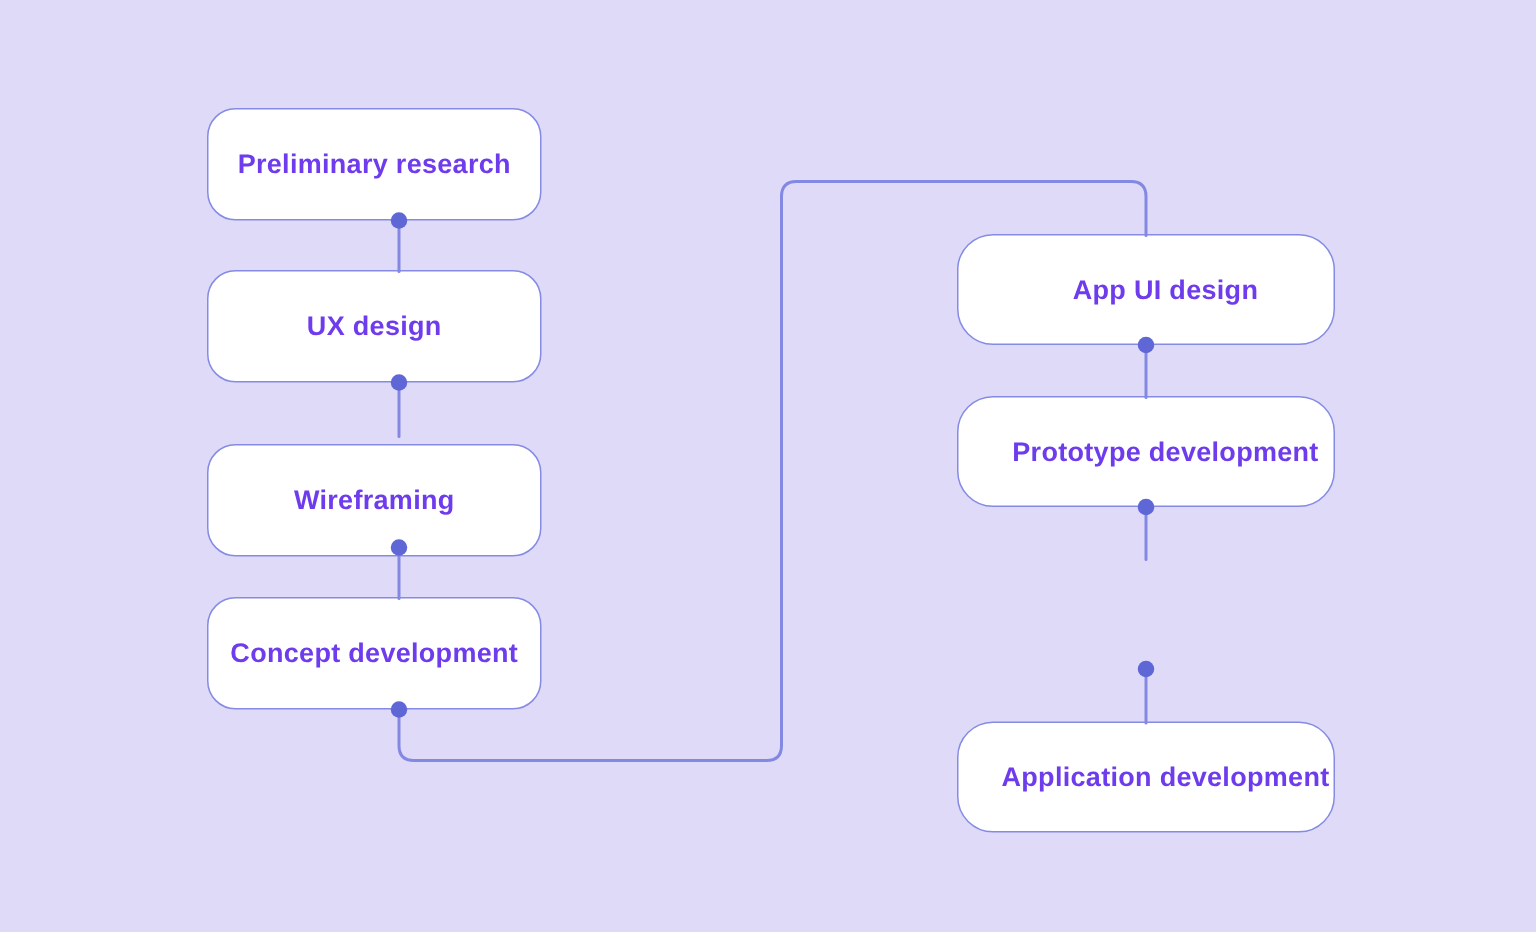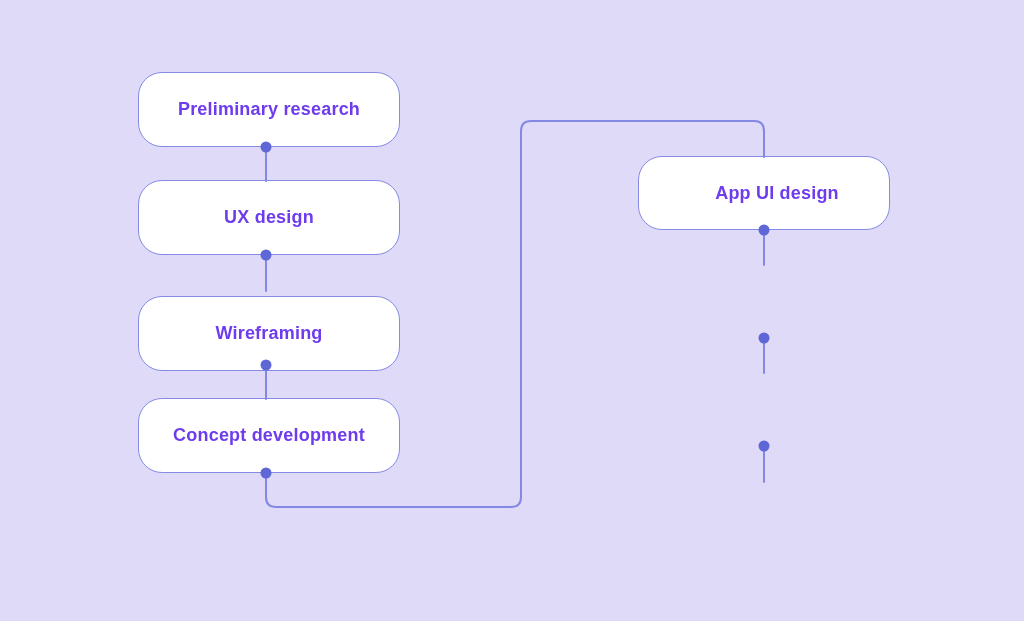--- a/index.html
+++ b/index.html
@@ -28,21 +28,21 @@
     display:flex;align-items:center;justify-content:center;
     background:var(--node-fill);
     border:1.5px solid var(--node-border);
     border-radius:24px;
     color:var(--node-text);
     font-size:18px;
     font-weight:bold;
     letter-spacing:.2px;
     text-align:center;
   }
-  .col-left{left:138px;width:262px;height:75px;}
+  .col-left{left:138px;width:223px;height:75px;border-radius:19px;}
   .col-right{left:638px;width:252px;height:74px;padding-left:26px;}
   .connectors{
     position:absolute;left:0;top:0;
     width:1024px;height:621px;
     pointer-events:none;
   }
 </style>
 </head>
 <body>
 
@@ -56,20 +56,26 @@
   </div>
   <div class="node col-left" style="top:296px">
     <span>Wireframing</span>
   </div>
   <div class="node col-left" style="top:398px">
     <span>Concept development</span>
   </div>
 
   <div class="node col-right" style="top:156px">
     <span>App UI design</span>
+  </div>
+  <div class="node col-right" style="top:264px">
+    <span>Prototype development</span>
+  </div>
+  <div class="node col-right" style="top:481px">
+    <span>Application development</span>
   </div>
 
   <svg class="connectors" width="1024" height="621" viewBox="0 0 1024 621">
     <g stroke="#8389e2" stroke-width="2" fill="none" stroke-linecap="round">
 
       <path d="M 266 147 L 266 181"></path>
       <path d="M 266 255 L 266 291"></path>
       <path d="M 266 365 L 266 399"></path>
 
       <path d="M 266 473 L 266 497 Q 266 507 276 507 L 511 507 Q 521 507 521 497 L 521 131 Q 521 121 531 121 L 754 121 Q 764 121 764 131 L 764 157"></path>

